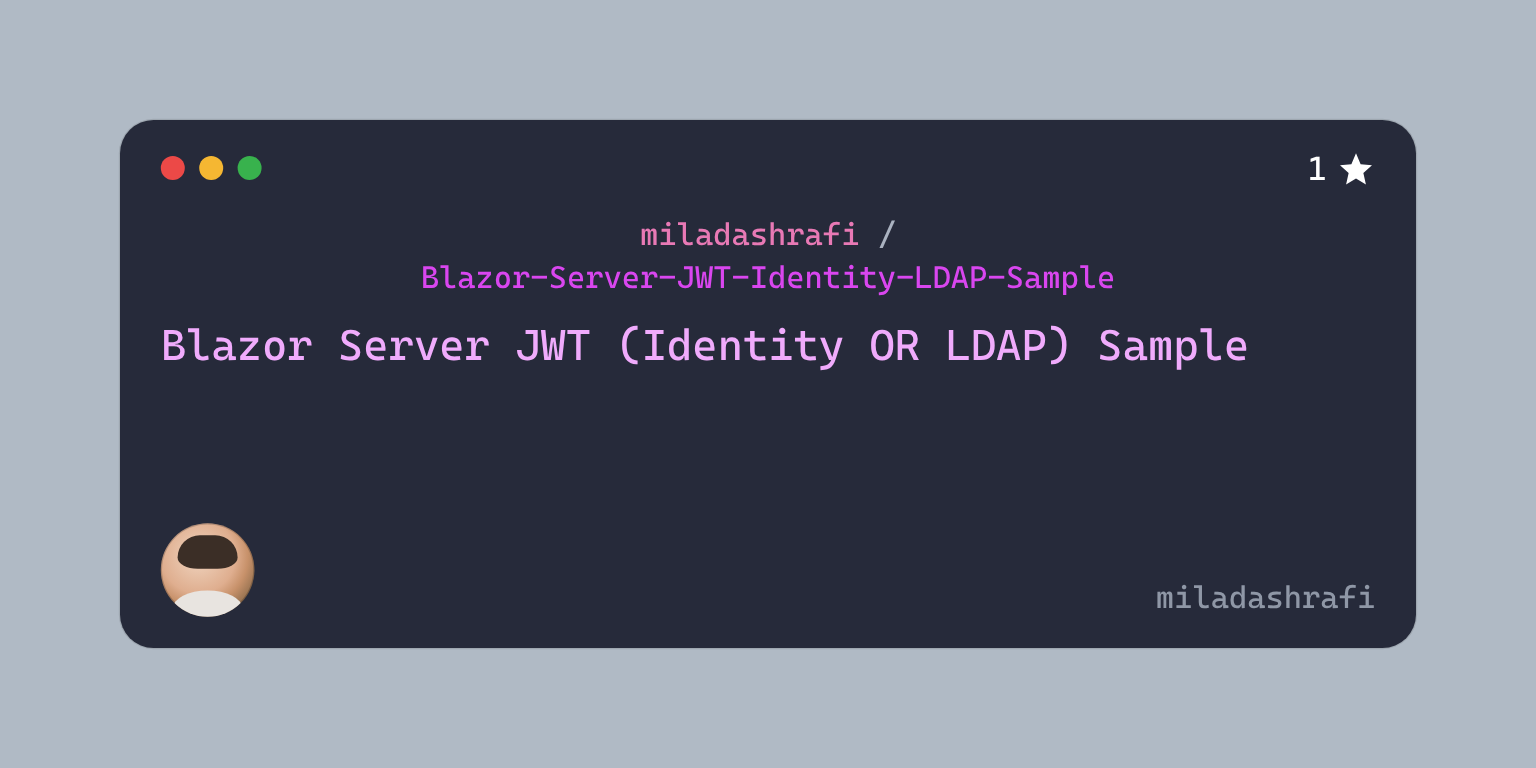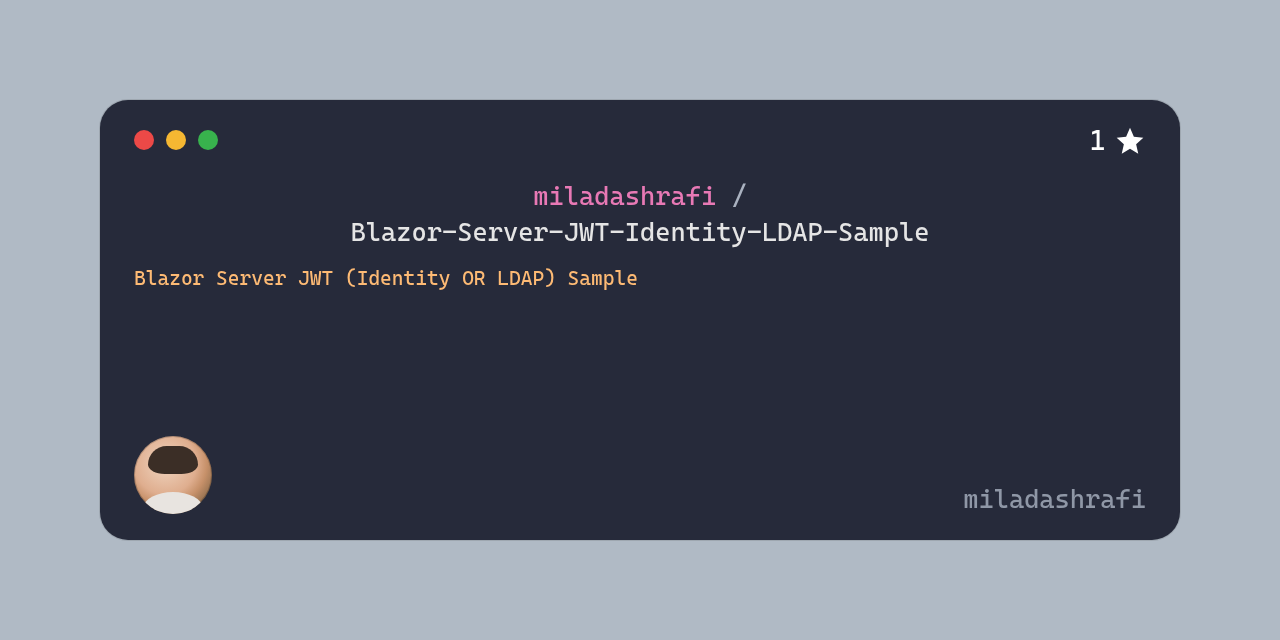--- a/index.html
+++ b/index.html
@@ -59,25 +59,25 @@
       margin-bottom: 14px;
       text-align: center;
     }
     .owner {
       color: #e879b5;
     }
     .slash {
       color: #aab2c0;
     }
     .repo-name {
-      color: #e5e5e5;
+      color: #d946ef;
     }
     .description {
-      color: #fdba74;
-      font-size: 20px;
+      color: #f0abfc;
+      font-size: 36px;
       line-height: 1.35;
     }
     .avatar {
       position: absolute;
       bottom: 26px;
       left: 34px;
       width: 78px;
       height: 78px;
       border-radius: 50%;
       background: radial-gradient(circle at 40% 35%, #f0d5c0 0%, #dfae8f 45%, #c7916a 60%, #8a6a4a 80%);

